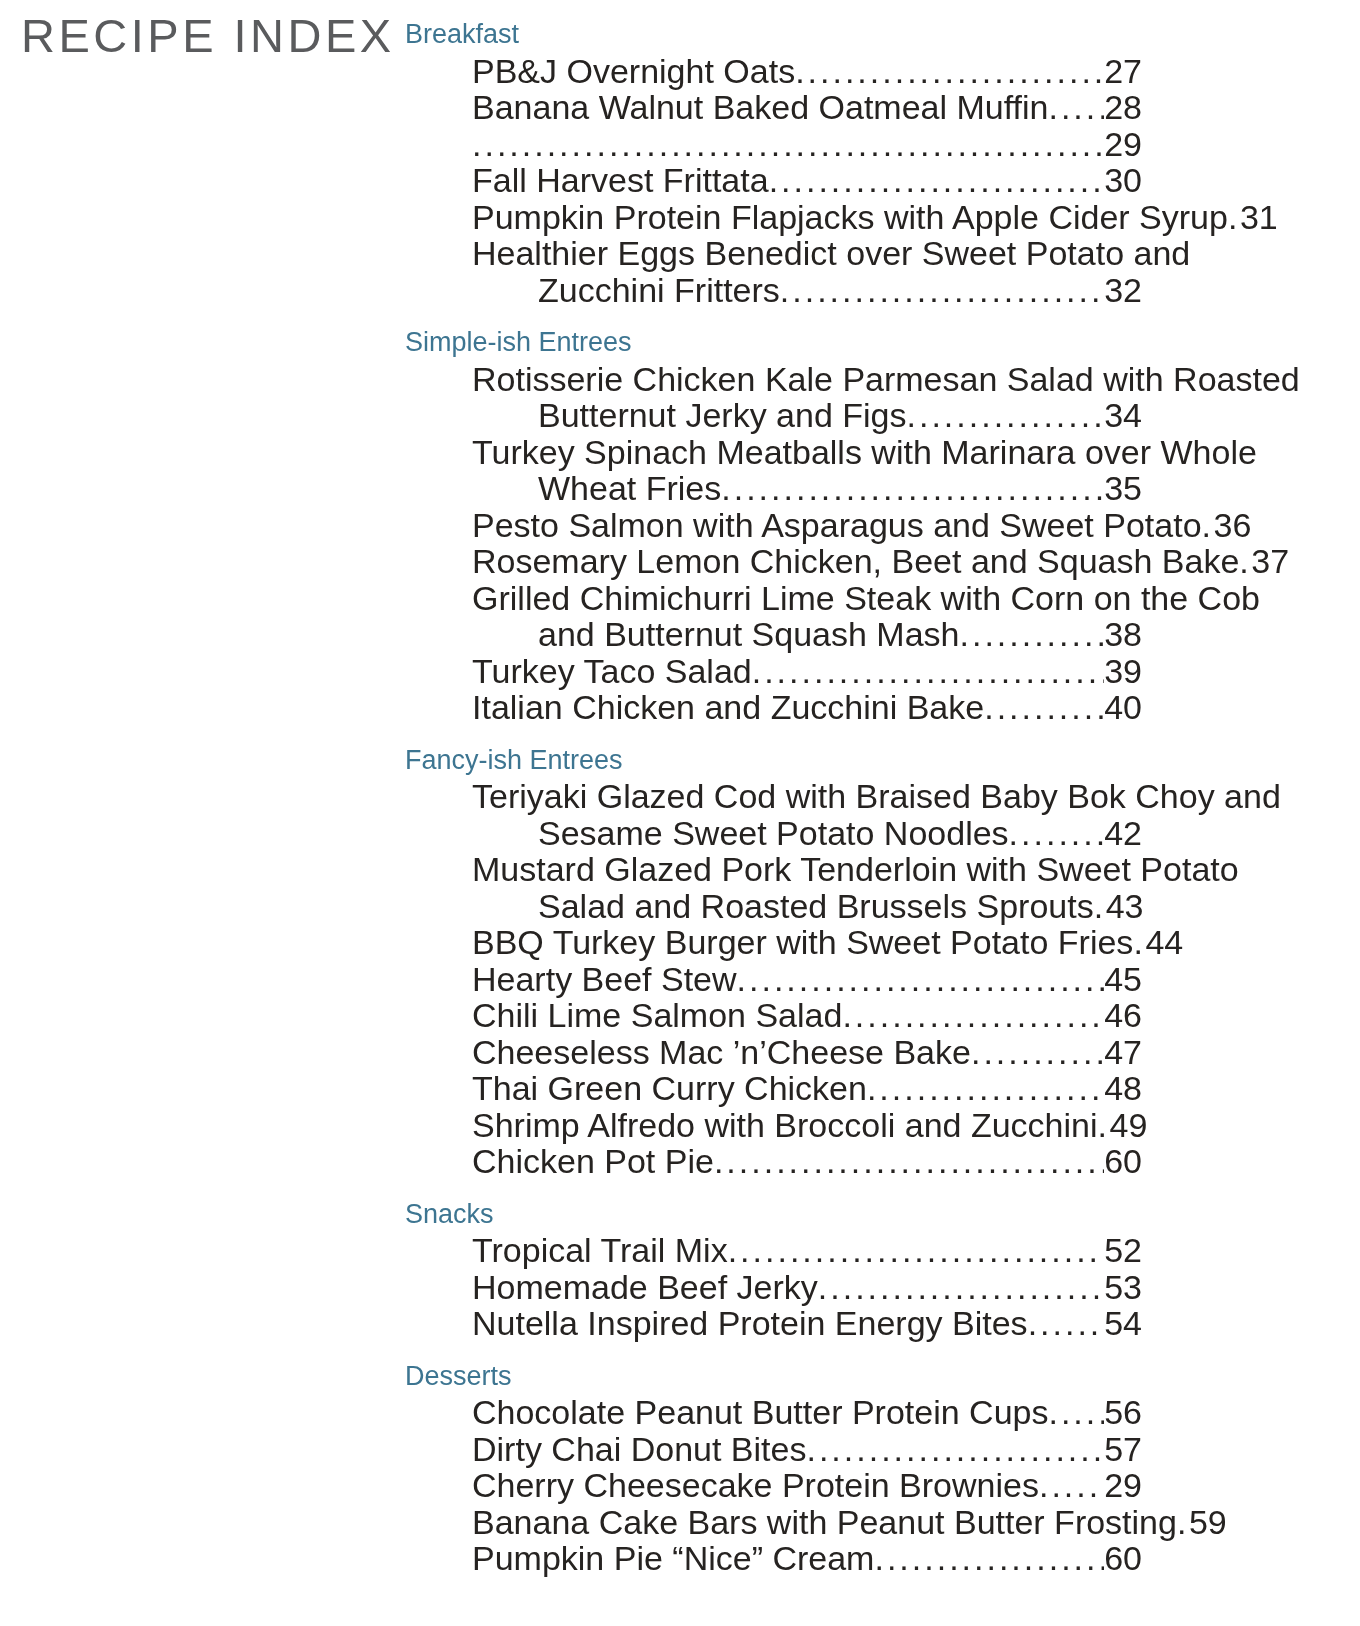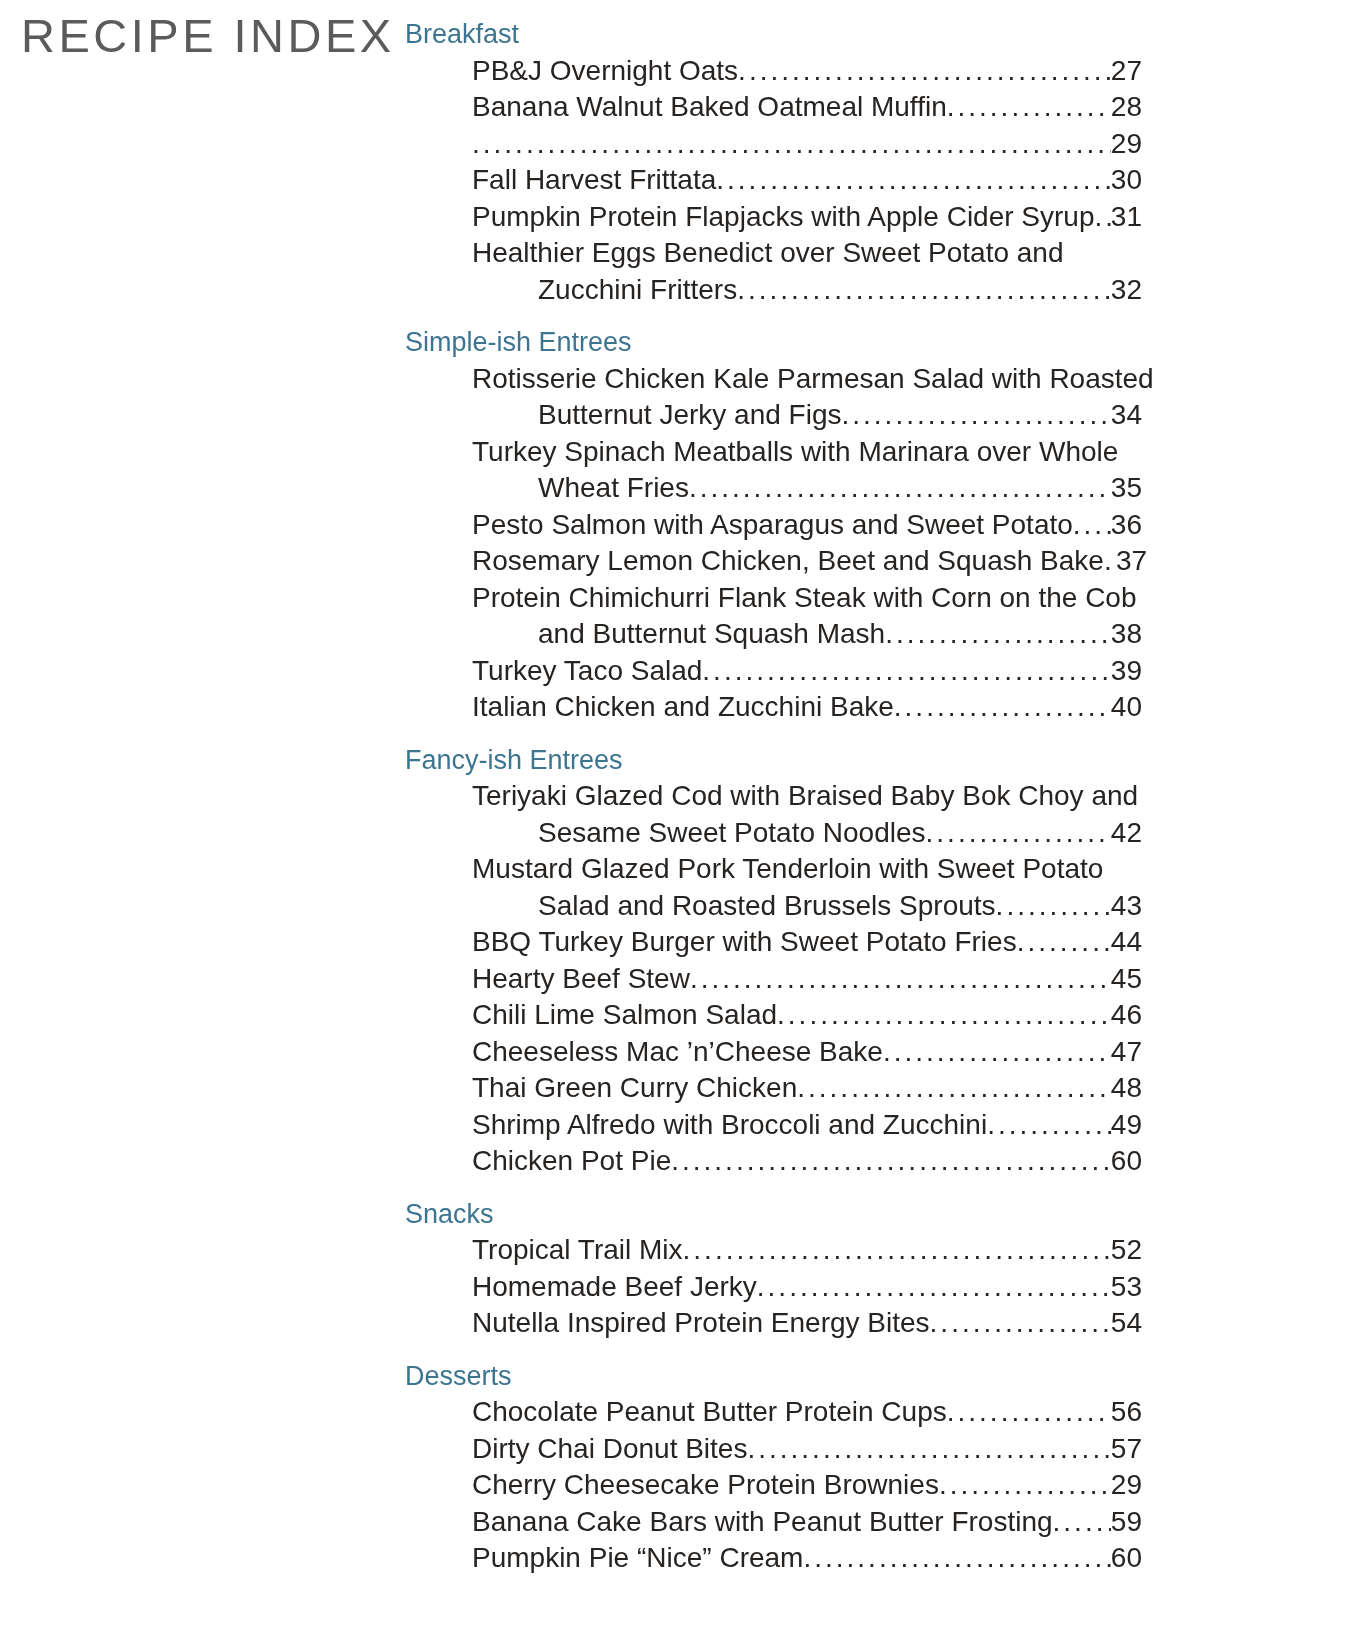--- a/index.html
+++ b/index.html
@@ -44,21 +44,21 @@
     font-weight:400;
     line-height:36.5px;
     color:var(--heading-color);
   }
   .entries{
     list-style:none;
     margin:0;padding:0;
   }
   .entry{margin:0;padding:0;}
   .entry-line{
-    font-size:28px;
+    font-size:34px;
     line-height:36.5px;
     padding-left:67px;
     color:var(--body-color);
   }
   .entry-line.cont{padding-left:133px;}
   .entry-line.leader{
     display:flex;
     align-items:baseline;
   }
   .entry-text{white-space:pre;}
@@ -158,21 +158,21 @@
             </div>
           </li>
           <li class="entry">
             <div class="entry-line leader">
               <span class="entry-text">Rosemary Lemon Chicken, Beet and Squash Bake</span>
               <span class="dots"></span>
               <span class="page-num">37</span>
             </div>
           </li>
           <li class="entry">
-            <div class="entry-line"><span class="entry-text">Protein Chimichurri Flank Steak with Corn on the Cob</span></div>
+            <div class="entry-line"><span class="entry-text">Grilled Chimichurri Lime Steak with Corn on the Cob</span></div>
             <div class="entry-line cont leader">
               <span class="entry-text">and Butternut Squash Mash</span>
               <span class="dots"></span>
               <span class="page-num">38</span>
             </div>
           </li>
           <li class="entry">
             <div class="entry-line leader">
               <span class="entry-text">Turkey Taco Salad</span>
               <span class="dots"></span>

